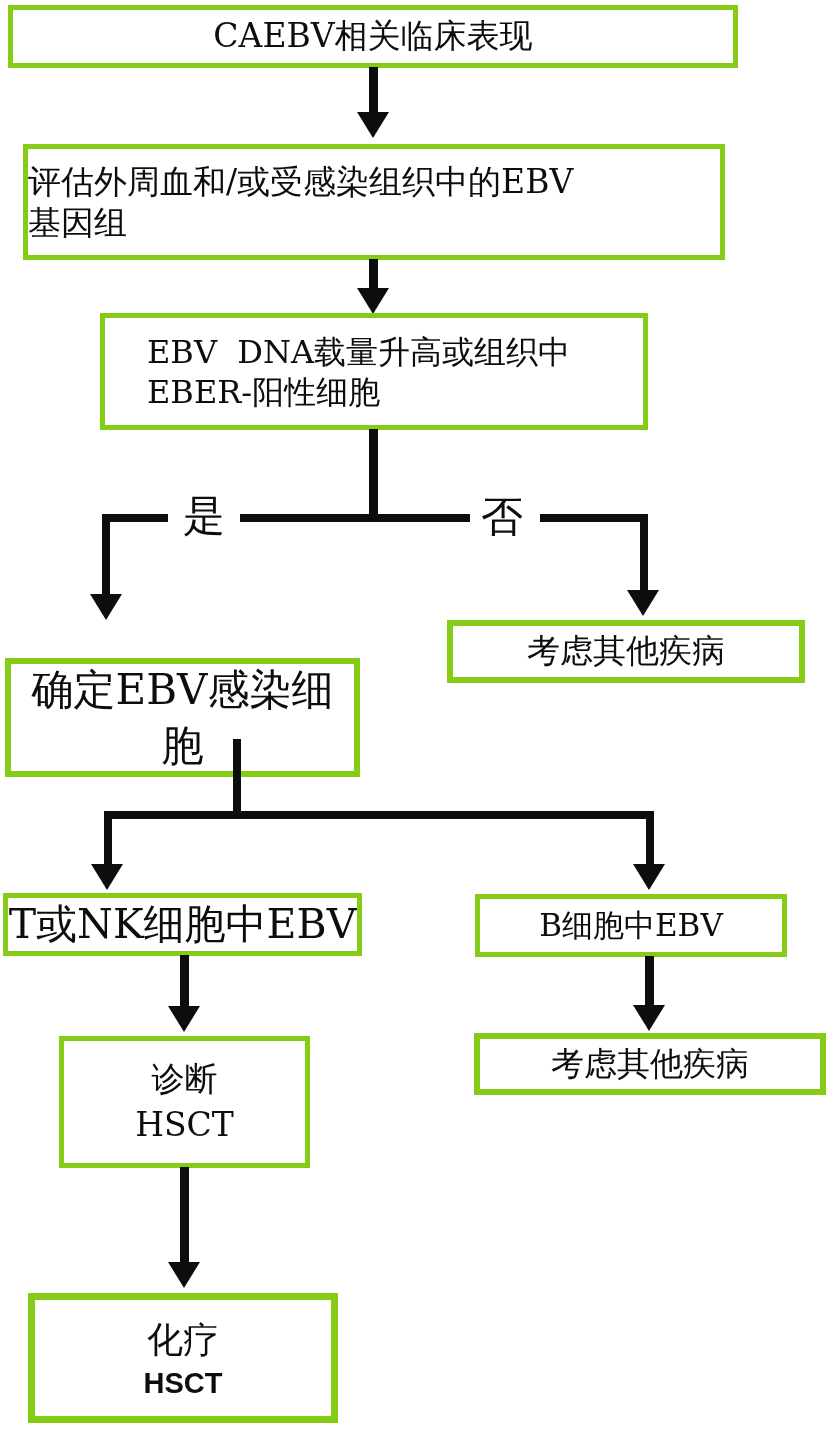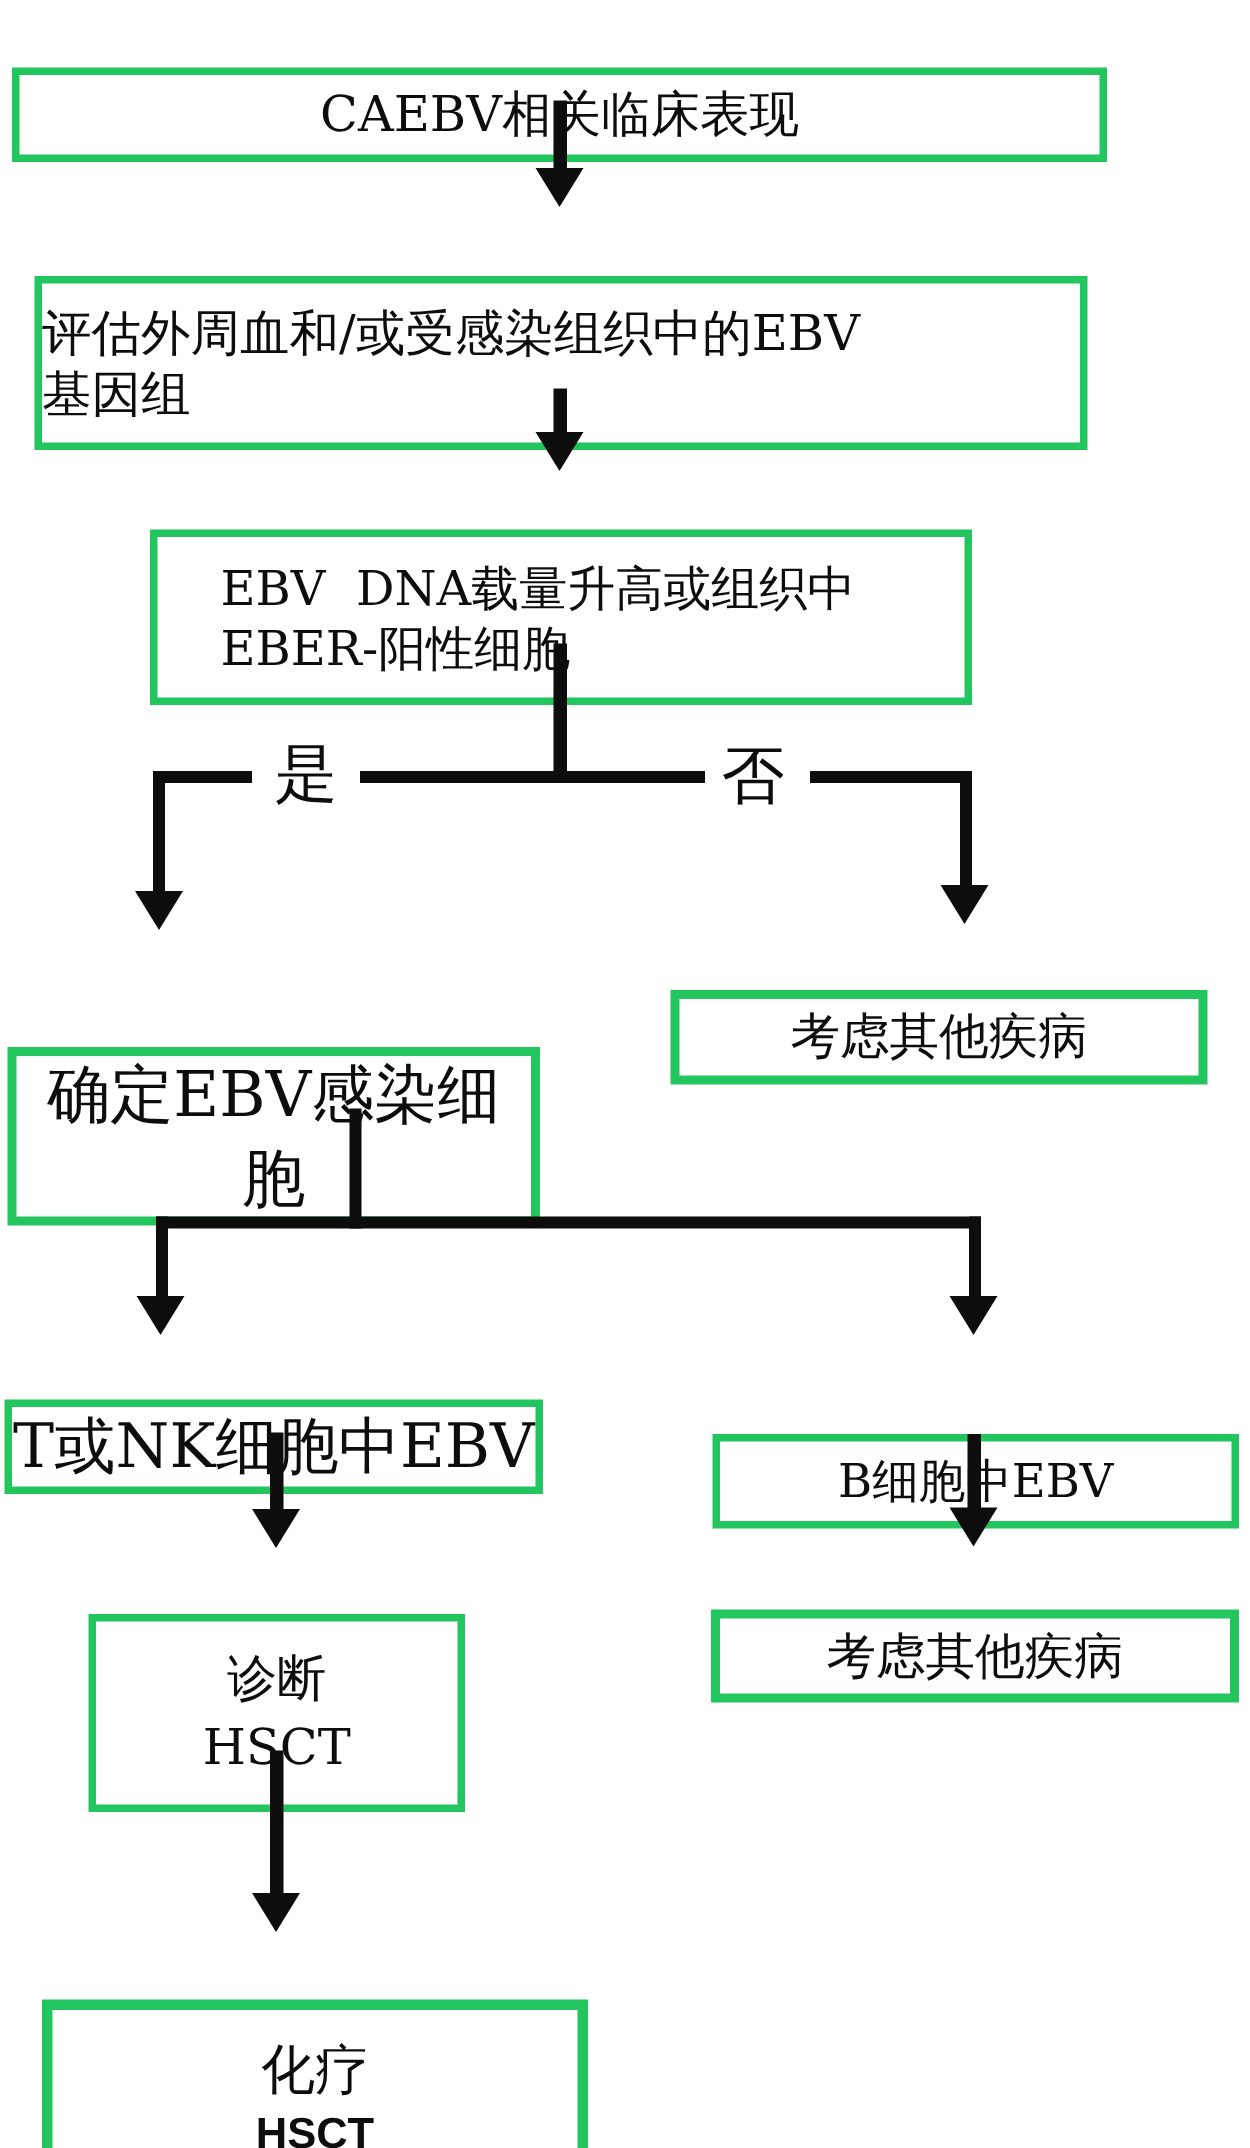--- a/index.html
+++ b/index.html
@@ -13,25 +13,24 @@
     height: 1432px;
     background: #ffffff;
     overflow: hidden;
     font-family: "DejaVu Serif", "Liberation Serif", serif;
     color: #0d0d0d;
   }
   .node {
     position: absolute;
     box-sizing: border-box;
     background: #ffffff;
-    border: 5px solid #22c55e;
+    border: 5px solid #84cc16;
     display: flex;
     align-items: center;
     justify-content: center;
-    margin-top: 40px;
   }
   .node .txt {
     white-space: pre-wrap;
     text-align: center;
   }
   .node.align-left {
     justify-content: flex-start;
   }
   .node.align-left .txt {
     text-align: left;
@@ -111,21 +110,21 @@
   <div class="hline" style="left:104px; top:811px; width:550px; height:8px;"></div>
   <div class="vline" style="left:104px; top:811px; width:8px; height:55px;"></div>
   <div class="arrowhead" style="left:91px; top:864px;"></div>
   <div class="vline" style="left:646px; top:811px; width:8px; height:55px;"></div>
   <div class="arrowhead" style="left:633px; top:864px;"></div>
 
   <div class="node" style="left:3px; top:893px; width:359px; height:63px; font-size:41px;">
     <span class="txt">T或NK细胞中EBV</span>
   </div>
 
-  <div class="node" style="left:475px; top:916px; width:351px; height:63px; font-size:31px;">
+  <div class="node" style="left:475px; top:894px; width:312px; height:63px; font-size:31px;">
     <span class="txt">B细胞中EBV</span>
   </div>
 
   <div class="vline" style="left:180px; top:955px; width:9px; height:52px;"></div>
   <div class="arrowhead" style="left:168px; top:1006px;"></div>
 
   <div class="vline" style="left:645px; top:956px; width:9px; height:50px;"></div>
   <div class="arrowhead" style="left:633px; top:1005px;"></div>
 
   <div class="node" style="left:59px; top:1036px; width:251px; height:132px; font-size:33px; line-height:46px;">
@@ -133,18 +132,18 @@
 HSCT</span>
   </div>
 
   <div class="node" style="left:474px; top:1033px; width:352px; height:62px; border-width:6px; font-size:33px;">
     <span class="txt">考虑其他疾病</span>
   </div>
 
   <div class="vline" style="left:180px; top:1167px; width:9px; height:96px;"></div>
   <div class="arrowhead" style="left:168px; top:1262px;"></div>
 
-  <div class="node" style="left:28px; top:1293px; width:364px; height:130px; border-width:7px; flex-direction:column; gap:2px;">
+  <div class="node" style="left:28px; top:1293px; width:310px; height:130px; border-width:7px; flex-direction:column; gap:2px;">
     <span class="txt treat-line1">化疗</span>
     <span class="txt treat-line2">HSCT</span>
   </div>
 
 </div>
 
 </body></html>

